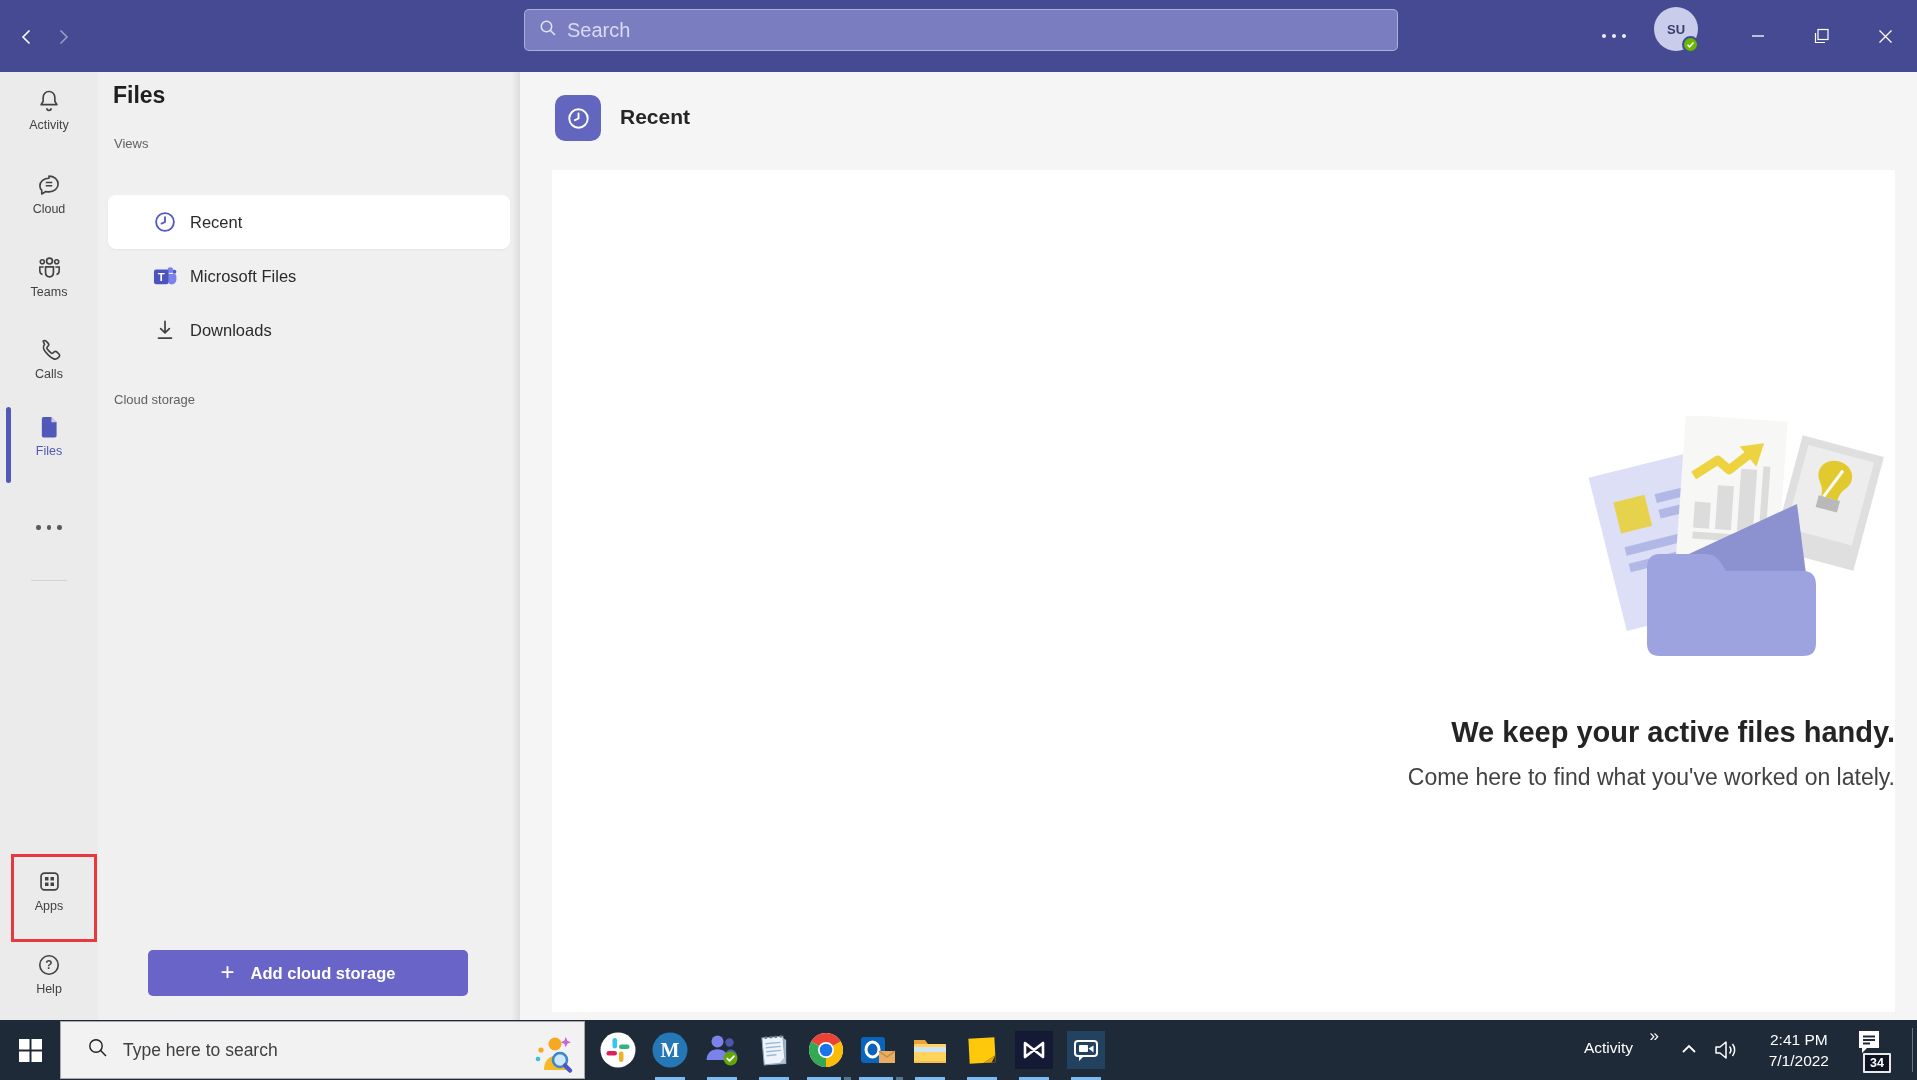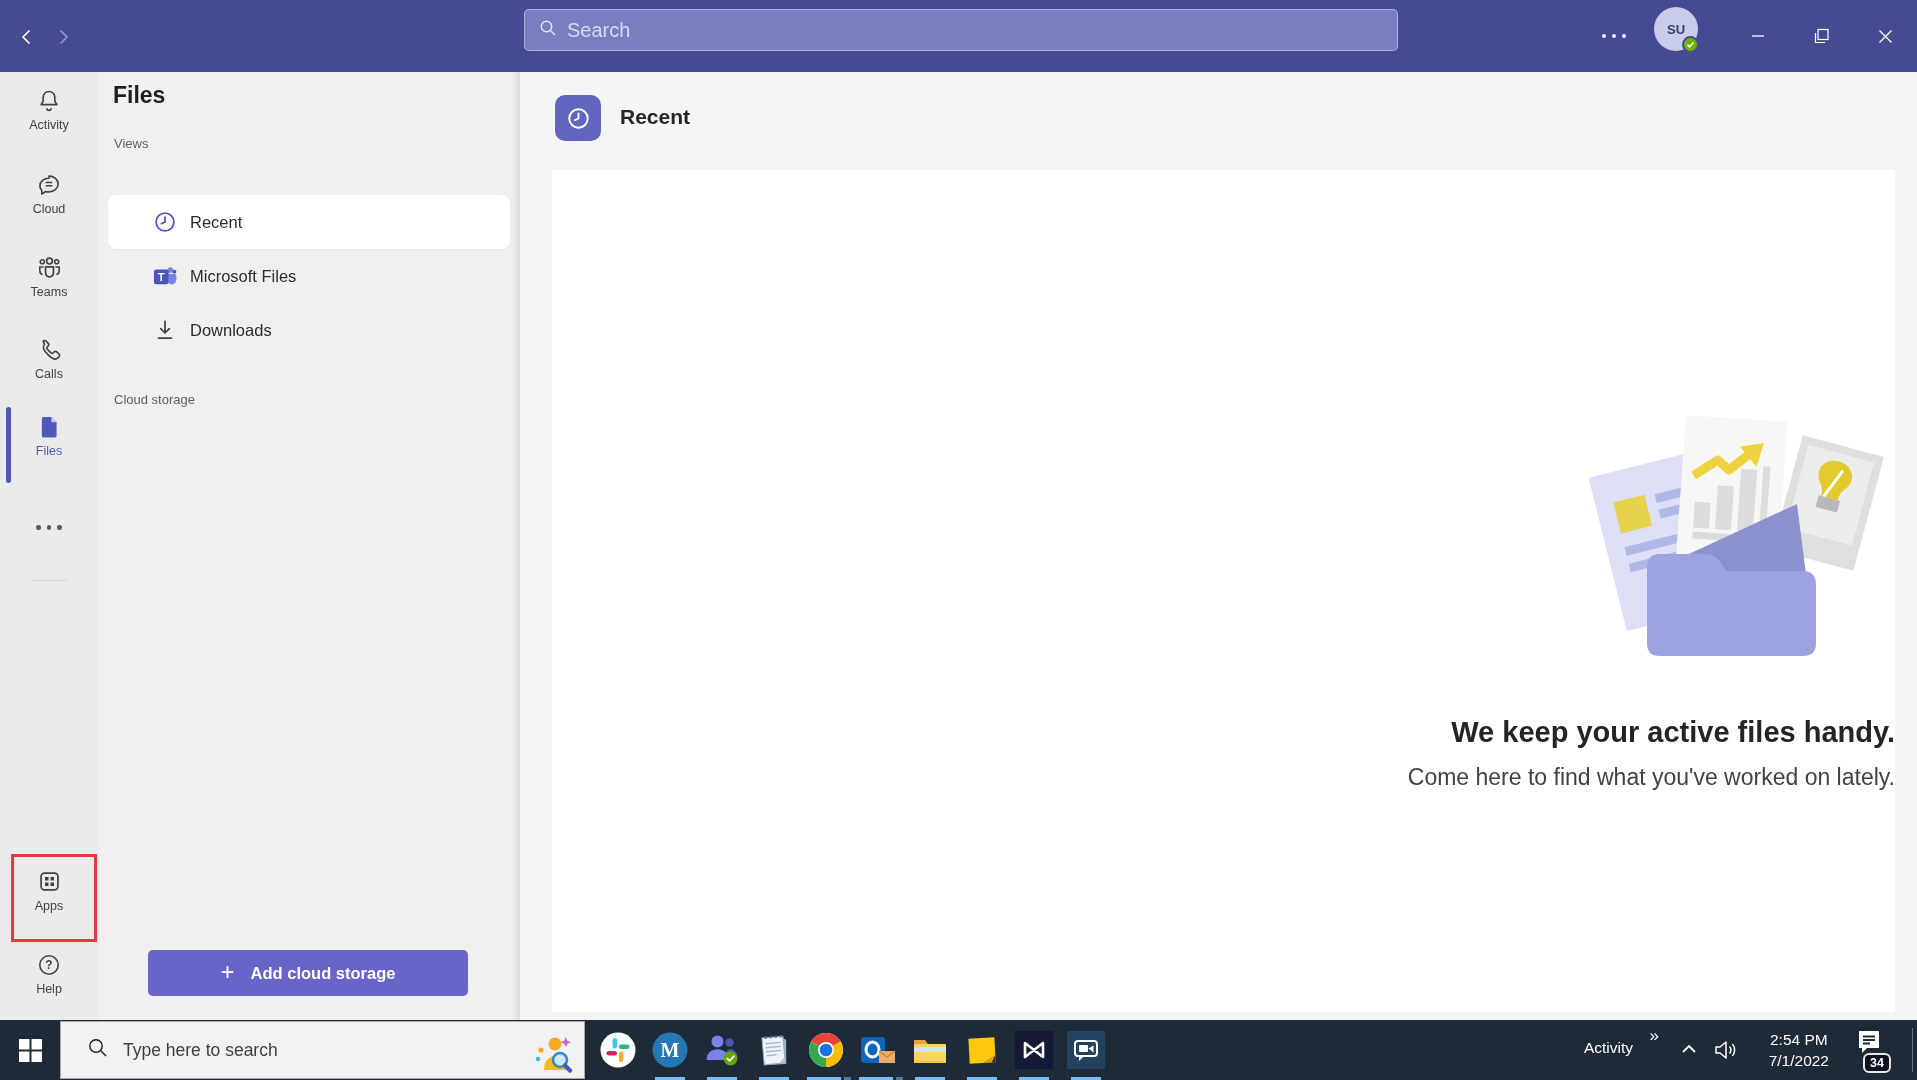--- a/index.html
+++ b/index.html
@@ -65,21 +65,21 @@
   .uline { position:absolute; bottom:0; left:11px; width:30px; height:3px; background:#79BBF2; }
   .uline.wide { width:34px; left:7px; }
   .uline-ext { position:absolute; bottom:0; left:44px; width:7px; height:3px; background:#55788F; }
   .tray { position:absolute; right:0; top:0; height:60px; color:#fff; }
   .desktop-label { position:absolute; right:284px; top:19px; font-size:15.5px; cursor:pointer; }
   .chev2 { position:absolute; right:258px; top:6px; font-size:17px; cursor:pointer; }
   .chev-up { position:absolute; right:218px; top:20px; cursor:pointer; }
   .speaker { position:absolute; right:178px; top:19px; cursor:pointer; }
   .clock { position:absolute; right:88px; top:9px; text-align:center; font-size:15.5px; line-height:21px; cursor:default; }
   .notif { position:absolute; right:30px; top:7px; width:32px; height:46px; cursor:pointer; }
-  .notif-badge { position:absolute; right:-4px; bottom:0; background:#0D1322; border:2px solid #E8E8E8; border-radius:6px; color:#fff; font-size:12.5px; font-weight:bold; padding:1px 5px; }
+  .notif-badge { position:absolute; right:-4px; bottom:0; background:#0D1322; border:2px solid #E8E8E8; border-radius:1px; color:#fff; font-size:12.5px; font-weight:bold; padding:1px 5px; }
   .show-desktop { position:absolute; right:4px; top:8px; width:1px; height:44px; background:rgba(255,255,255,.35); }
 </style>
 </head>
 <body>
 
 <div class="titlebar">
   <div class="nav-btn nav-back">
     <svg width="18" height="18" viewBox="0 0 18 18">
         <path d="M11.5 2.5 L5 9 l6.5 6.5" fill="none" stroke="#fff" stroke-width="1.6"></path>
       </svg>
@@ -446,21 +446,21 @@
         </svg>
     </div>
     <div class="speaker">
       <svg width="26" height="22" viewBox="0 0 26 22">
           <path d="M3 8v6h4l6 5V3L7 8z" fill="none" stroke="#fff" stroke-width="1.5" stroke-linejoin="round"></path>
           <path d="M16.5 7.5a5.5 5.5 0 0 1 0 7" fill="none" stroke="#fff" stroke-width="1.5"></path>
           <path d="M19.5 5a9.5 9.5 0 0 1 0 12" fill="none" stroke="#fff" stroke-width="1.5"></path>
         </svg>
     </div>
     <div class="clock">
-      <div>2:54 PM</div>
+      <div>2:41 PM</div>
       <div>7/1/2022</div>
     </div>
     <div class="notif">
       <svg width="28" height="28" viewBox="0 0 28 28">
           <path d="M4 4h20v17H12l-5 5v-5H4z" fill="#fff"></path>
           <path d="M8 9.5h12M8 13h12M8 16.5h7" stroke="#1E2A38" stroke-width="2"></path>
         </svg>
       <div class="notif-badge">34</div>
     </div>
     <div class="show-desktop"></div>

